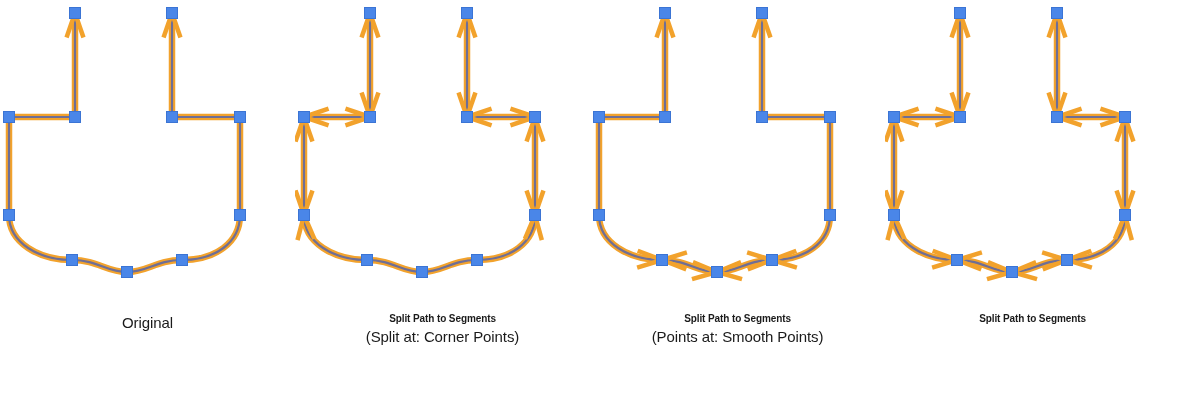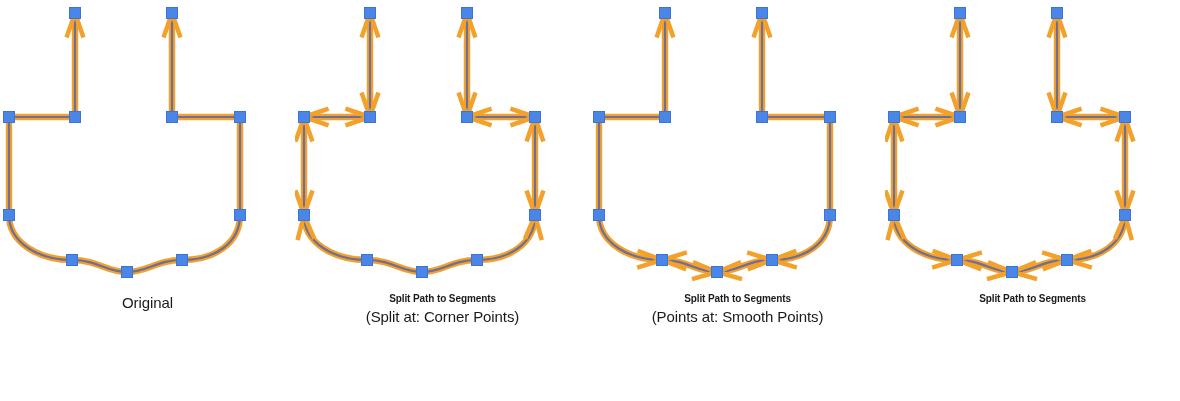--- a/index.html
+++ b/index.html
@@ -29,21 +29,21 @@
     position: absolute;
     top: 0;
     left: 0;
     width: 295px;
     height: 295px;
   }
   .caption {
     position: absolute;
     left: 0;
     width: 295px;
-    top: 292px;
+    top: 312px;
     text-align: center;
     color: #1a1a1a;
     line-height: 1.42;
   }
   .caption-title {
     display: block;
     font-size: 10px;
     font-weight: bold;
     letter-spacing: -0.1px;
   }

